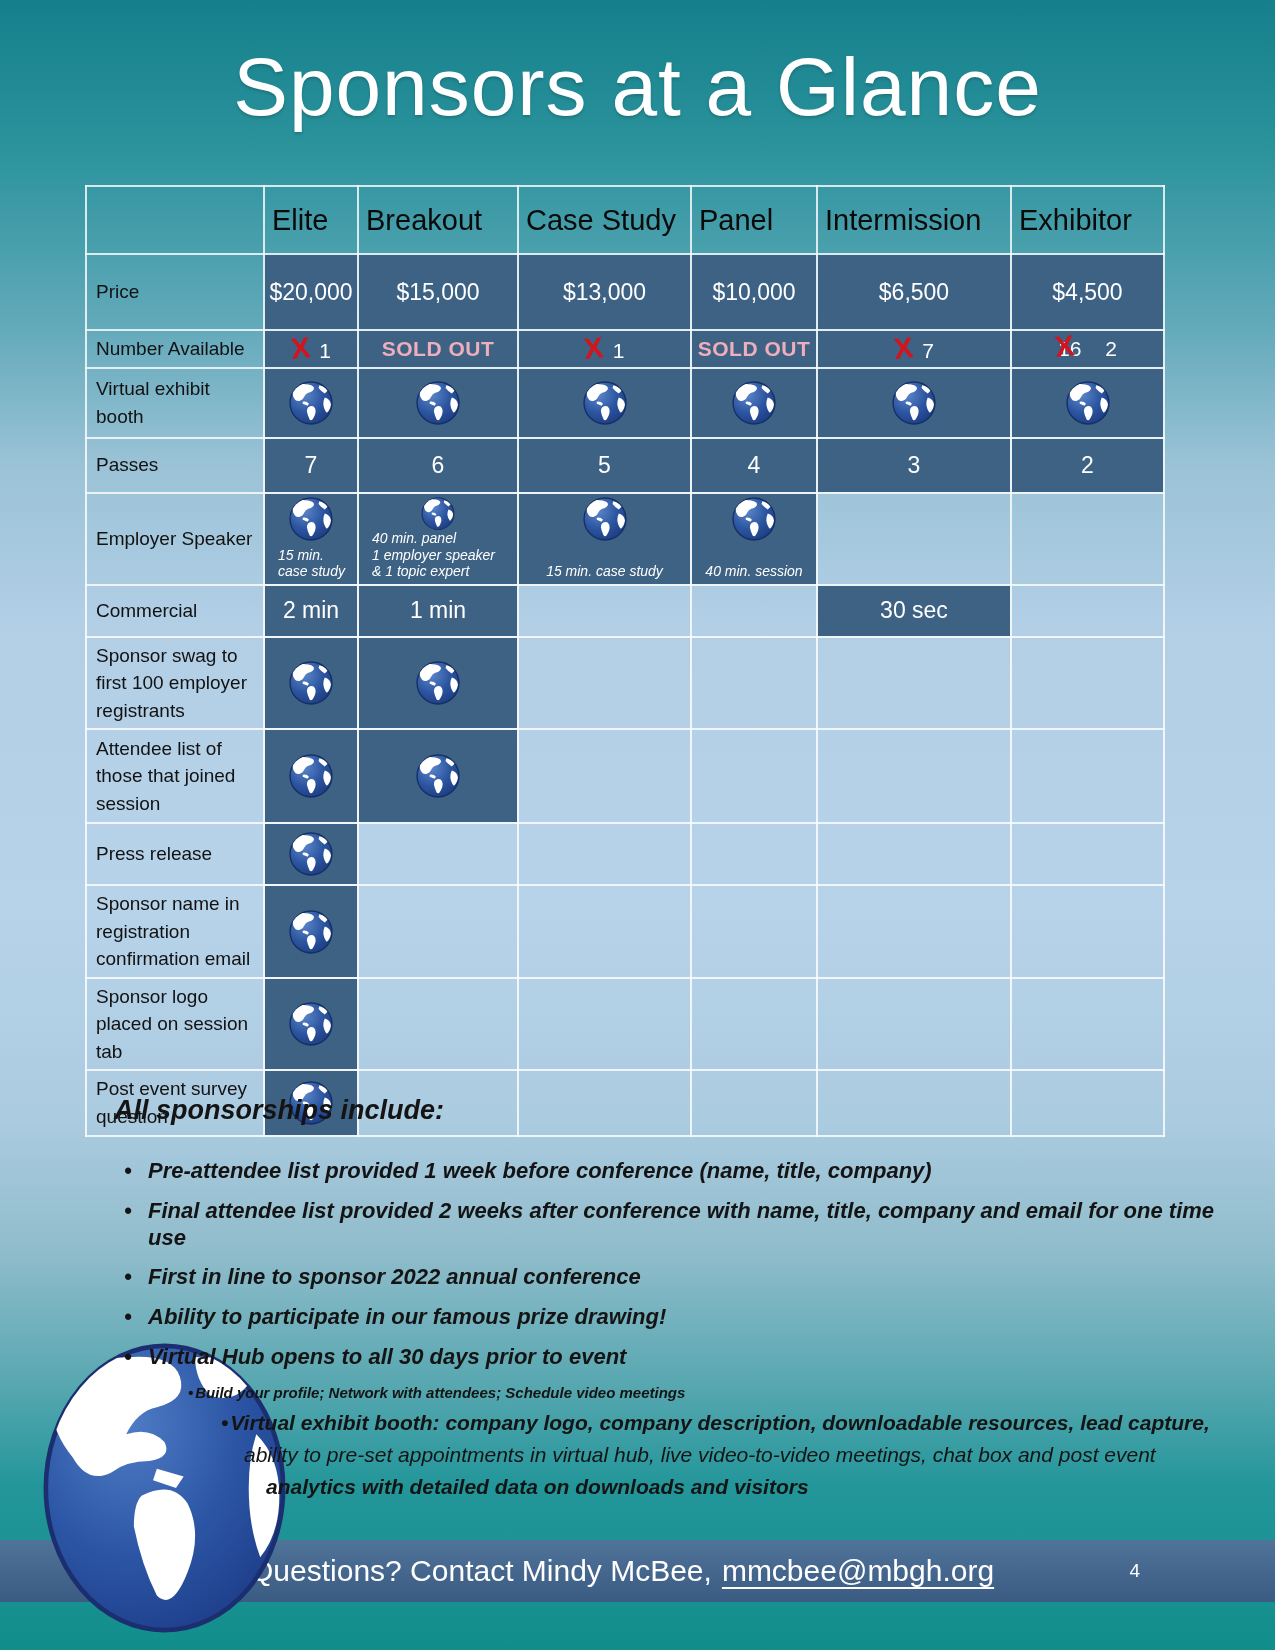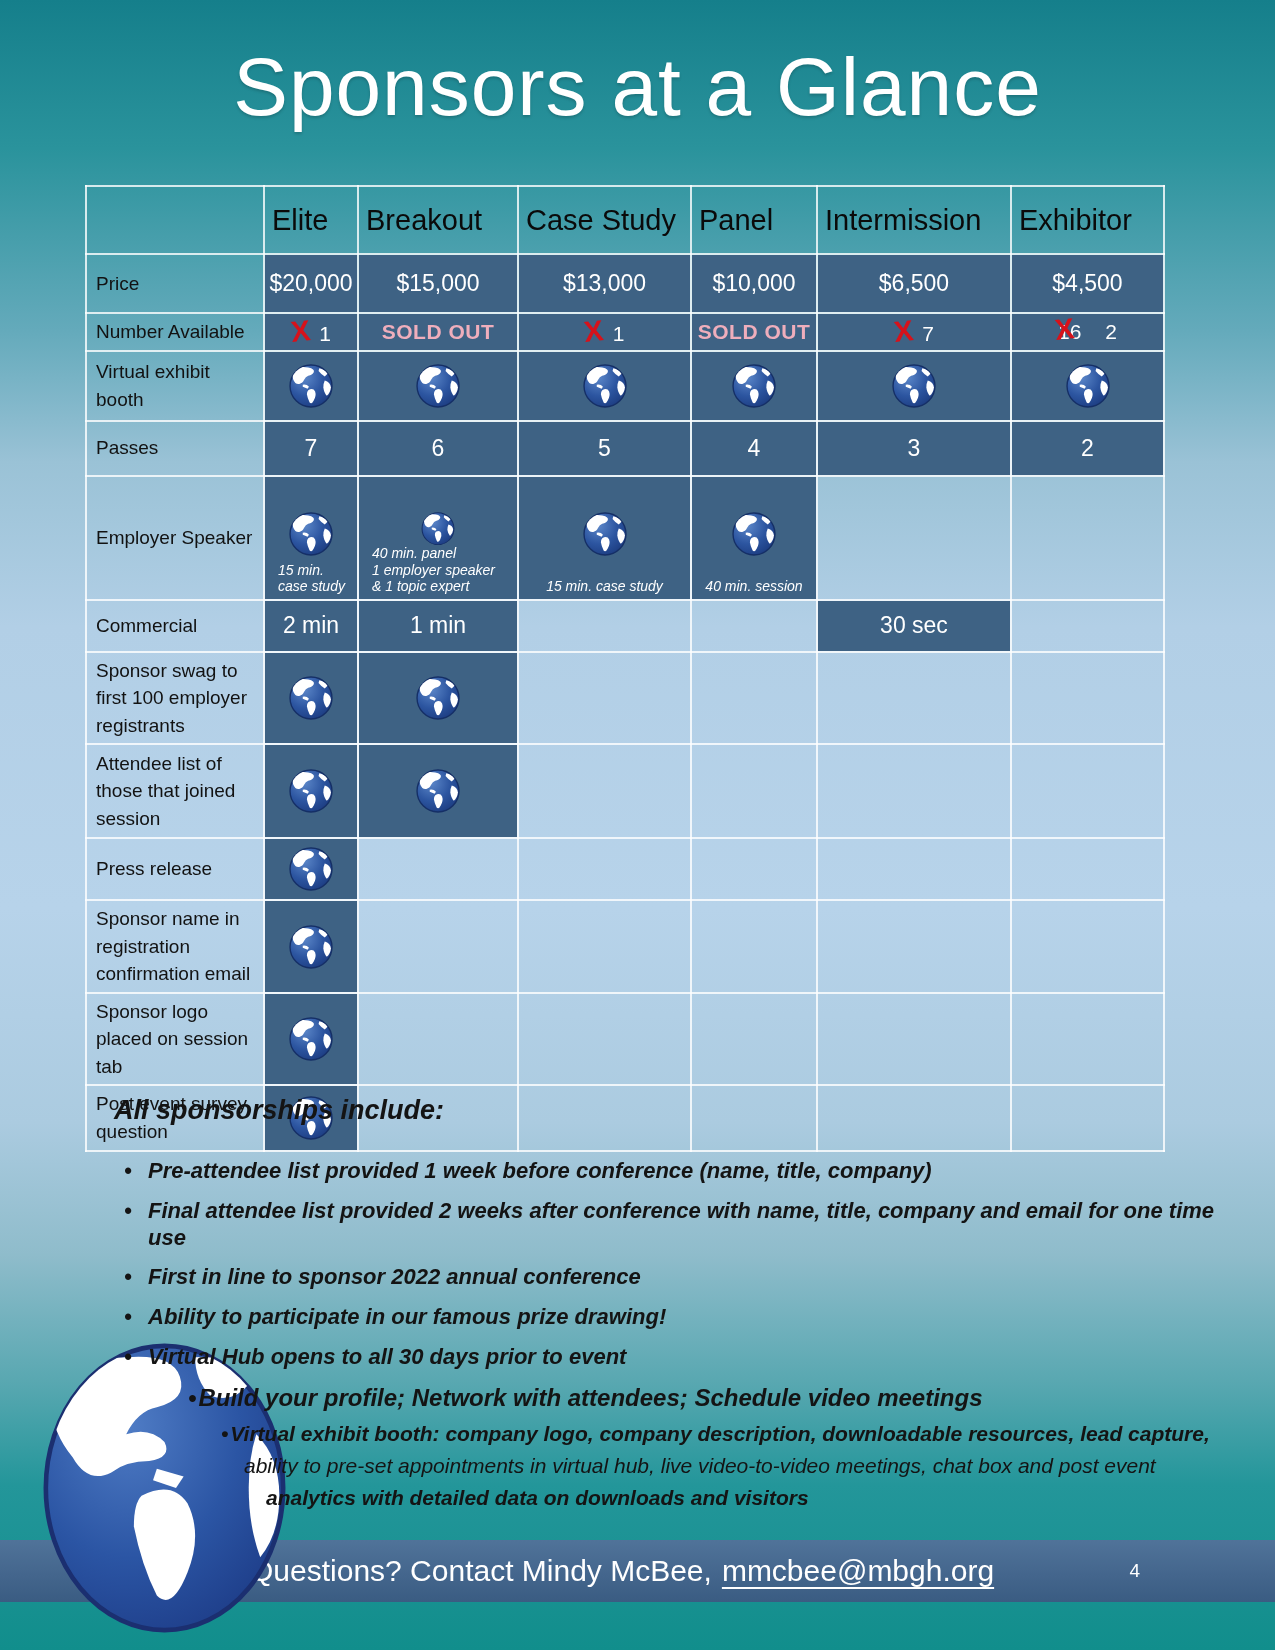--- a/index.html
+++ b/index.html
@@ -12,46 +12,46 @@
   .title{position:absolute;top:40px;left:0;width:100%;text-align:center;
     font-size:82px;color:#ffffff;letter-spacing:1px;text-shadow:0 2px 3px rgba(0,0,0,.18);}
   
   table.sponsor{position:absolute;left:85px;top:185px;width:1078px;
     border-collapse:collapse;table-layout:fixed;}
   table.sponsor td, table.sponsor th{border:2.4px solid rgba(255,255,255,.8);overflow:hidden;}
   th{font-size:29px;font-weight:400;text-align:left;padding:0 0 0 7px;color:#0a0a0a;vertical-align:middle;}
   .lbl{font-size:19px;color:#121212;padding:4px 8px 4px 9px;text-align:left;
     vertical-align:middle;line-height:1.45;font-weight:400;}
   .filled{background:#3e6284;color:#ffffff;text-align:center;vertical-align:middle;}
-  .r-hd{height:68px;} .r-price{height:59px;padding-left:16px;} .r-avail{height:32px;} .r-booth{height:70px;}
+  .r-hd{height:68px;} .r-price{height:76px;padding-left:16px;} .r-avail{height:32px;} .r-booth{height:70px;}
   .r-pass{height:55px;} .r-spk{height:90px;} .r-comm{height:52px;padding-left:12px;} .r-swag{height:86px;}
   .r-att{height:94px;margin-left:30px;} .r-press{height:62px;} .r-reg{height:86px;} .r-logo{height:74px;} .r-post{height:65px;}
   .txt24{font-size:23px;}
   .soldout{color:#efaebc;font-size:21px;font-weight:600;letter-spacing:.5px;}
   .xmark{color:#d6121b;font-weight:800;font-size:29px;display:inline-block;
     transform:rotate(-6deg);line-height:1;}
   .avail-num{font-size:21px;margin-left:9px;}
   .struck{position:relative;display:inline-block;}
   .struck .old-num{font-size:21px;}
   .xmark-overlay{position:absolute;left:-3px;top:-5px;}
   .spaced{margin-left:24px;}
   .globe{width:44px;height:44px;display:inline-block;vertical-align:middle;}
   .es-cell{vertical-align:top;}
-  .es-wrap{display:flex;flex-direction:column;height:86px;padding-top:2px;margin-top:32px;}
+  .es-wrap{display:flex;flex-direction:column;height:86px;padding-top:2px;}
   .es-wrap .globe{margin:0 auto;}
   .es-cap{font-style:italic;font-size:14px;line-height:1.18;color:#fff;margin-top:auto;padding-bottom:3px;}
   .cap-left{text-align:left;padding-left:12px;}
   .cap-center{text-align:center;}
   
   .includes{position:absolute;left:16px;top:1095px;width:100%;color:#141414;font-style:italic;z-index:3;}
   .includes h2{margin:0 0 0 98px;font-size:27px;font-weight:600;}
   .includes ul{margin:32px 0 0 0;padding:0;list-style:none;}
   .includes li{position:relative;margin:0 40px 13px 108px;padding-left:24px;font-size:22px;line-height:1.22;font-weight:600;}
   .includes li::before{content:"\2022";position:absolute;left:0;top:0;}
-  .sub1{margin:4px 40px 10px 172px;font-size:24px;font-weight:600;}
+  .sub1{margin:4px 40px 10px 172px;font-size:15px;font-weight:600;}
   .sub1::before{content:"\2022";margin-right:2px;}
   .sub2a{margin:0 20px 8px 205px;font-size:21px;font-weight:600;}
   .sub2a::before{content:"\2022";margin-right:2px;}
   .sub2b{margin:0 20px 8px 228px;font-size:21px;font-weight:400;}
   .sub2c{margin:0 20px 0 250px;font-size:21px;font-weight:600;}
   
   .bar{position:absolute;left:0;top:1540px;width:100%;height:62px;z-index:1;
     background:linear-gradient(180deg,#507399 0%,#44668d 55%,#3a5c82 100%);}
   .bar-text{position:absolute;left:250px;top:50%;transform:translateY(-50%);
     font-size:30px;color:#ffffff;white-space:nowrap;}

